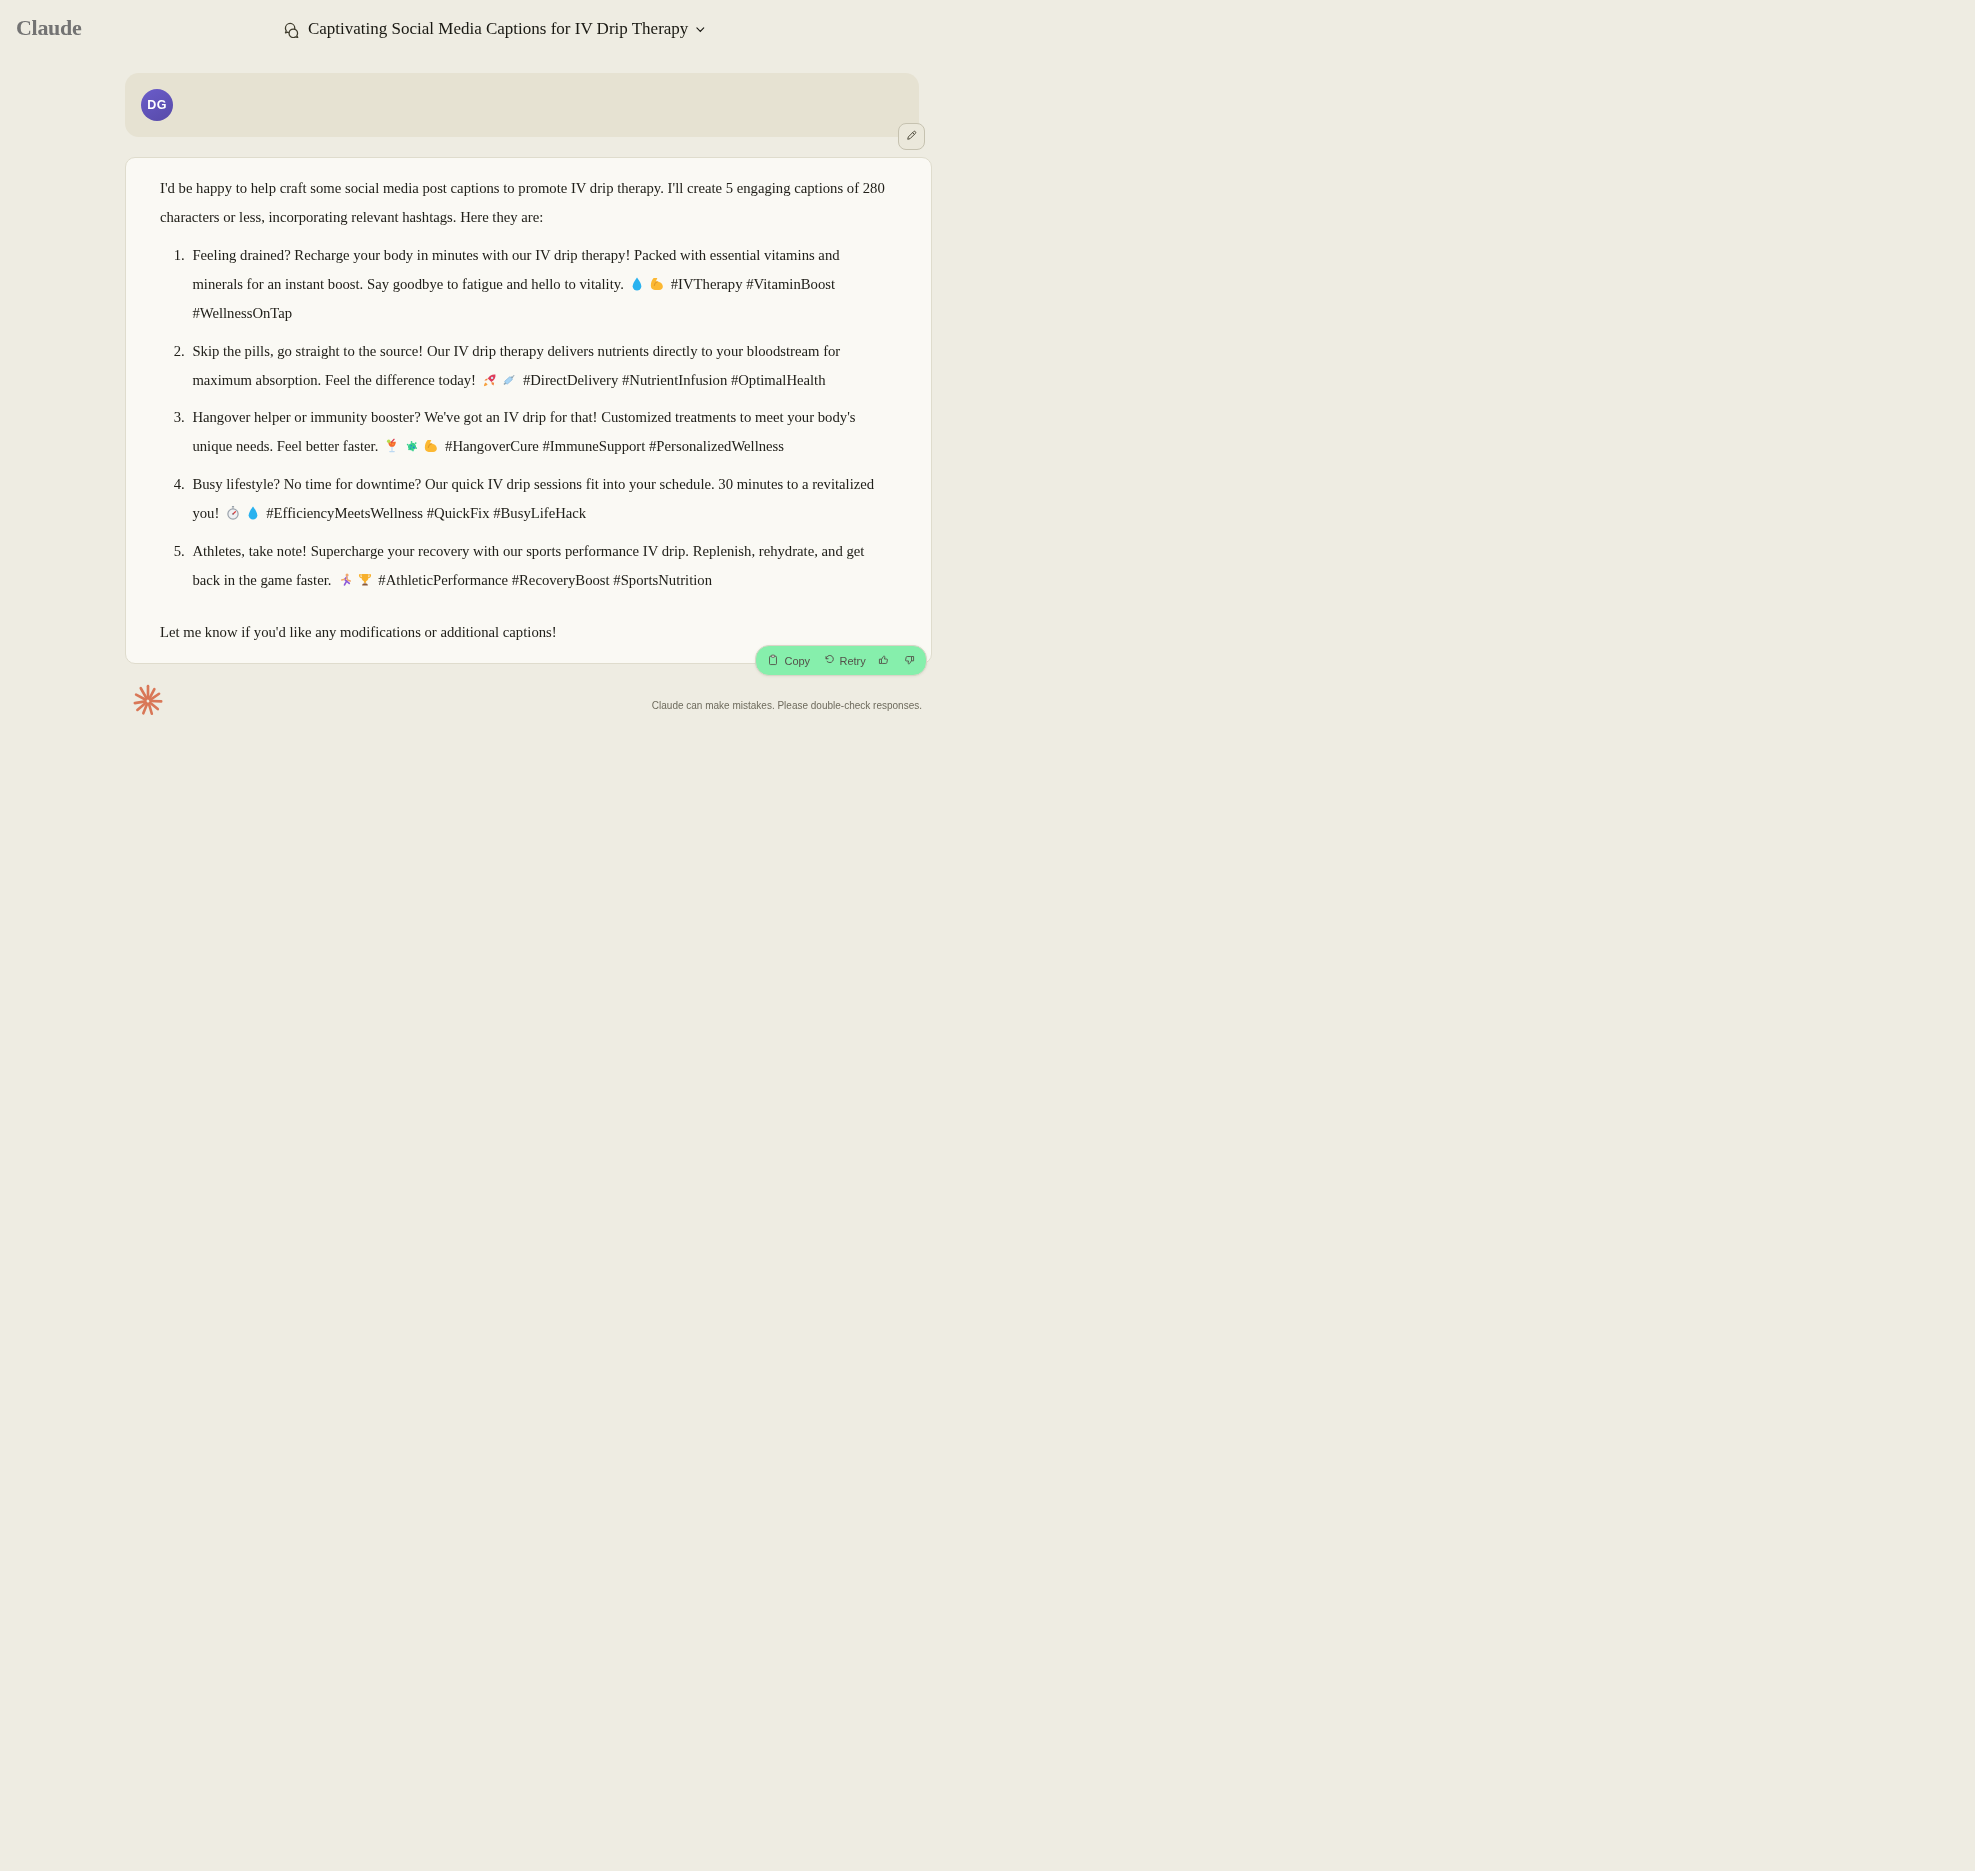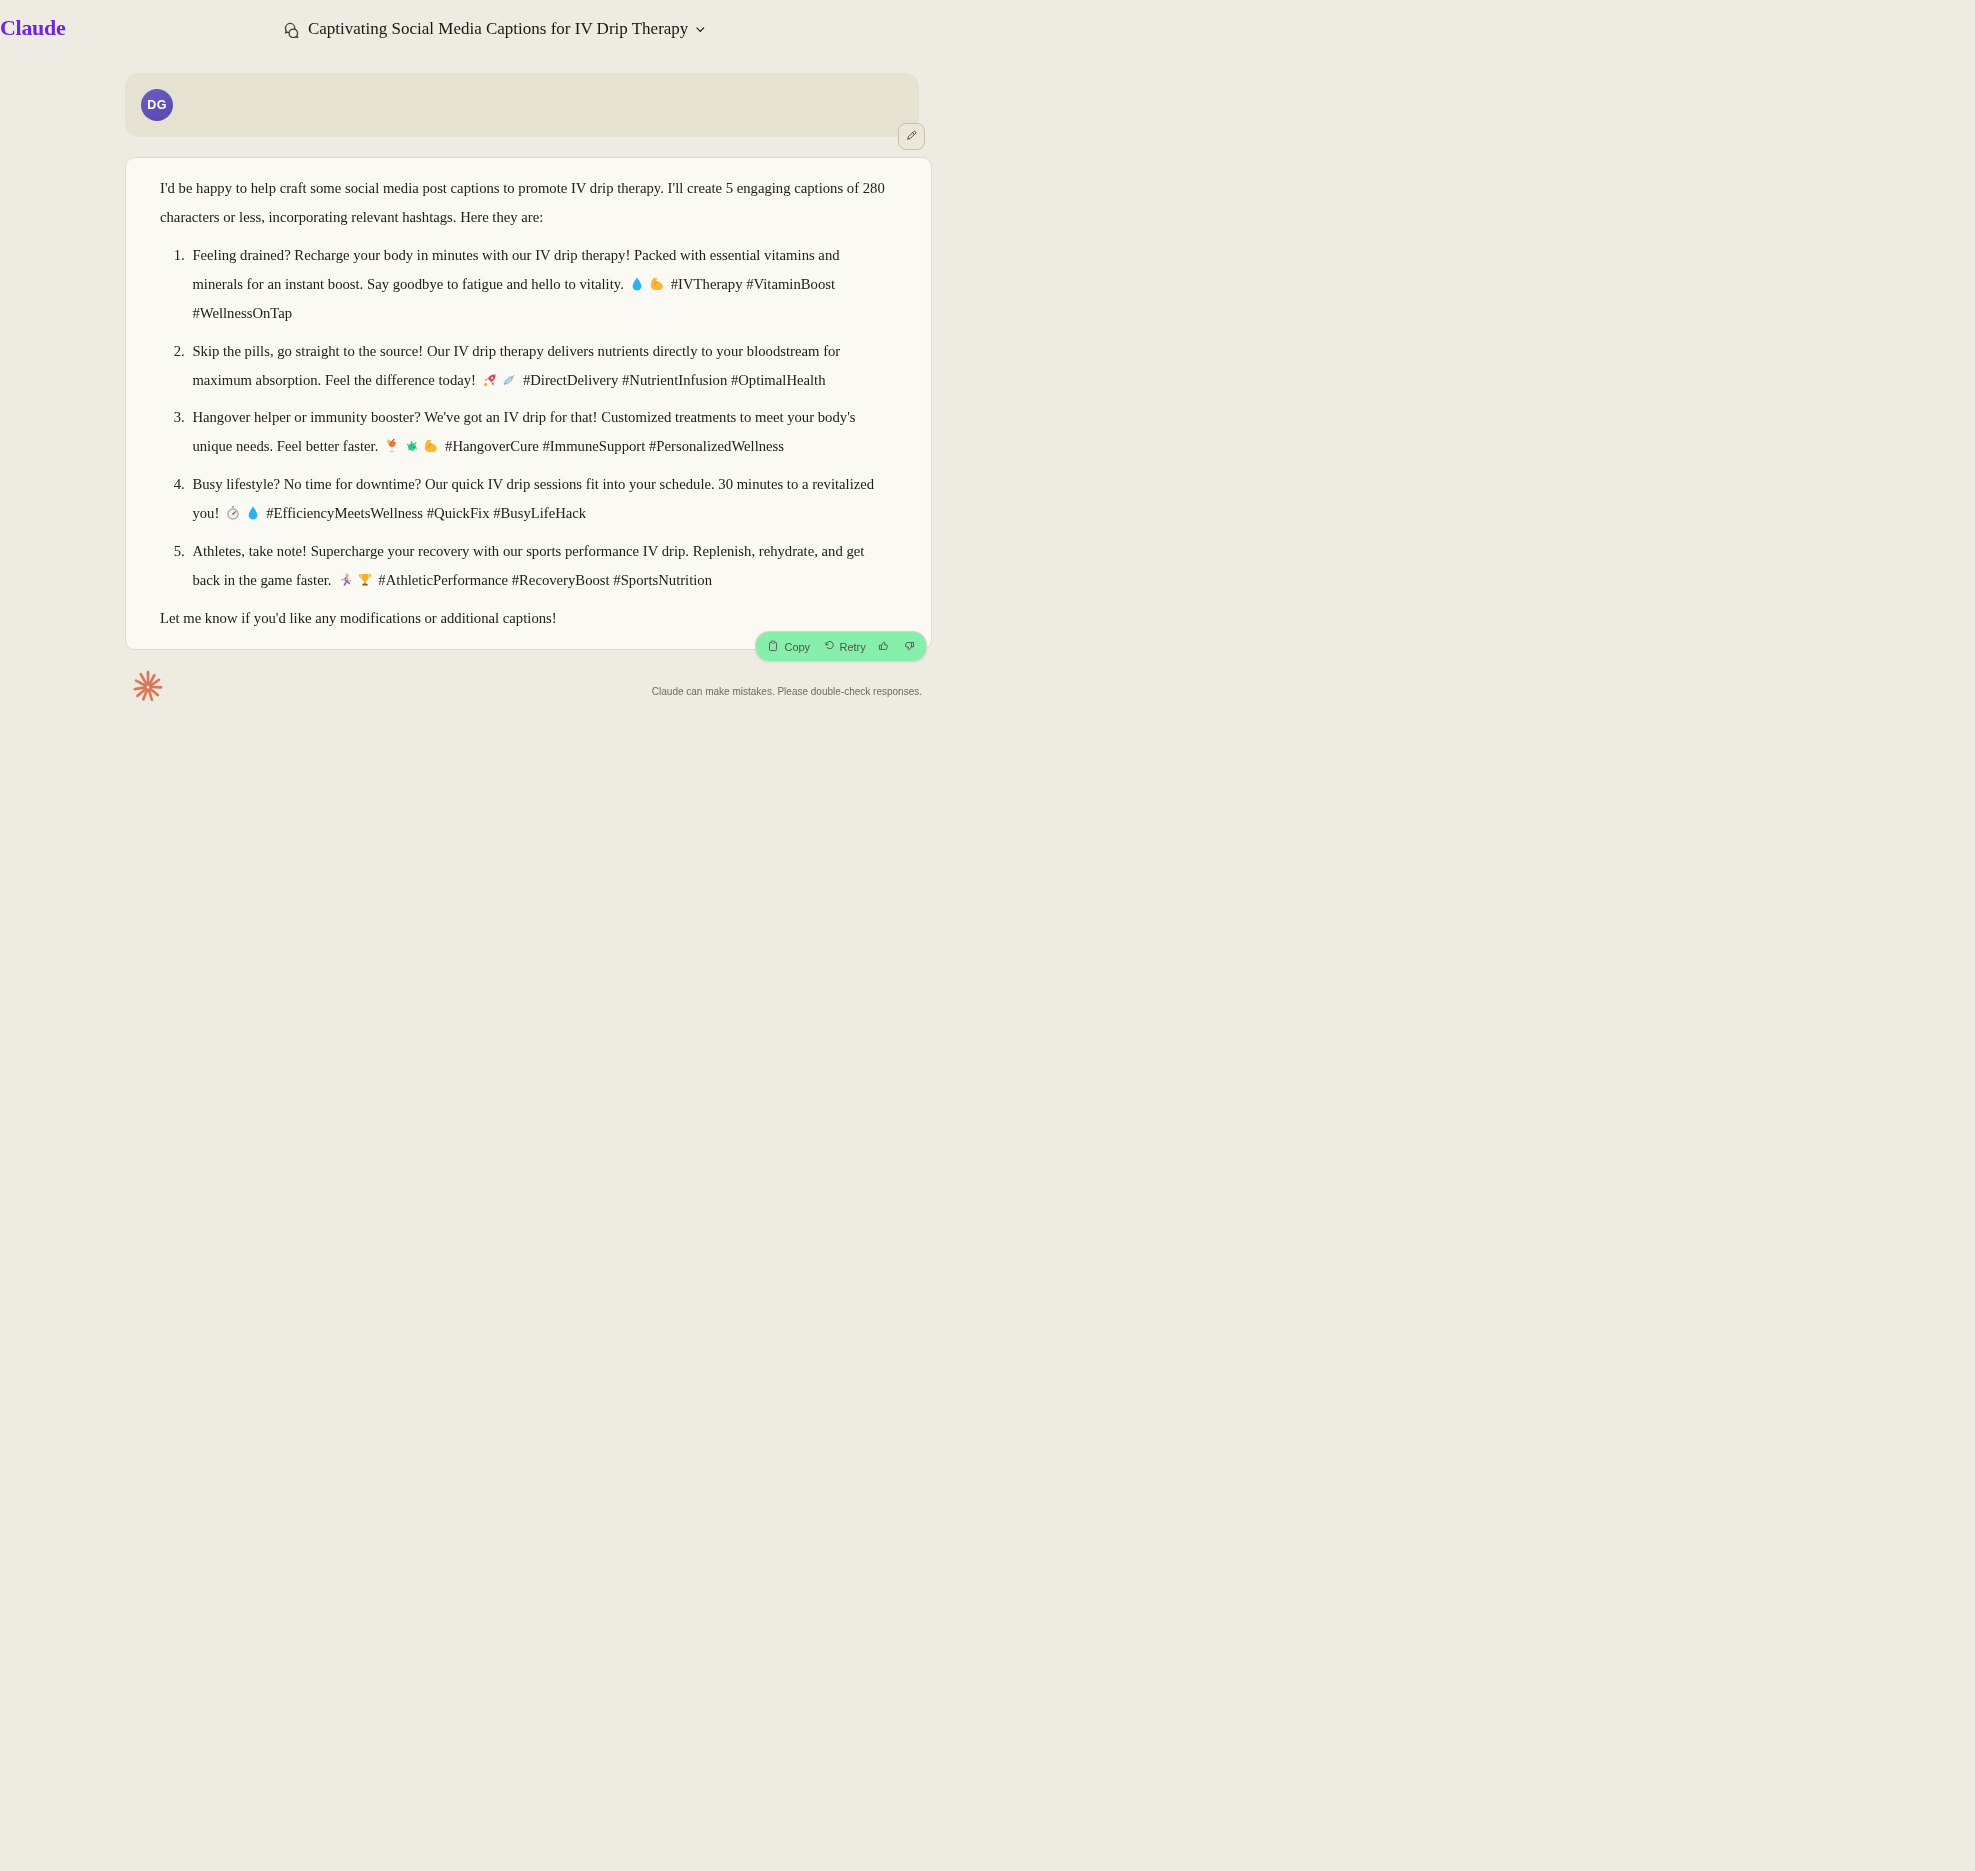--- a/index.html
+++ b/index.html
@@ -1,22 +1,22 @@
 <!DOCTYPE html>
 <html style="font-size:10px"><head>
 <meta charset="utf-8">
 <style>
   html,body{margin:0;padding:0;}
   body{background:#eeece2;font-family:"Liberation Sans",sans-serif;}
   .page{position:relative;width:988px;height:936px;background:#eeece2;overflow:hidden;}
 
   
   .topbar{position:relative;height:60px;}
-  .logo{position:absolute;left:0;top:15px;font-family:"Liberation Serif","DejaVu Serif",serif;
-        font-size:22px;font-weight:600;letter-spacing:-0.3px;color:#6d28d9;cursor:pointer;}
+  .logo{position:absolute;left:16px;top:15px;font-family:"Liberation Serif","DejaVu Serif",serif;
+        font-size:22px;font-weight:600;letter-spacing:-0.3px;color:#737373;cursor:pointer;}
   .title-group{position:absolute;left:50%;top:18.7px;transform:translateX(-50%);
         display:flex;align-items:center;gap:8px;cursor:pointer;white-space:nowrap;}
   .title-group h1{margin:0;font-family:"Liberation Serif","DejaVu Serif",serif;
         font-size:17px;font-weight:500;color:#191812;}
   .chats-icon{display:inline-flex;margin-top:1.2px;}
   .chev{display:inline-flex;margin-top:2.5px;}
 
   
   .content{width:807px;margin-left:125px;}
 
@@ -33,21 +33,21 @@
         background:#ebe8db;border:0.9px solid #c6c2b0;border-radius:8px;
         display:flex;align-items:center;justify-content:center;cursor:pointer;padding:0;}
 
   
   .assistant-card{position:relative;margin-top:20px;width:807px;box-sizing:border-box;
         background:#faf9f4;border:0.6px solid #dfdccd;border-radius:10px;
         padding:16px 21px 16px 34px;
         font-family:"Liberation Serif","DejaVu Serif",serif;color:#21201a;}
   .intro,.outro{margin:0;font-size:14.7px;line-height:29px;max-width:736px;}
   .intro{margin-bottom:8.7px;}
-  .outro{margin-top:9px;}
+  .outro{margin-top:23px;}
   .captions{list-style:none;margin:0;padding:0;}
   .caption{display:flex;margin-bottom:8.7px;font-size:14.7px;line-height:29px;}
   .num{flex:0 0 18.7px;margin-left:13.7px;}
   .caption-body{max-width:689px;}
   .emoji{display:inline-block;width:16px;height:16px;vertical-align:-3.1px;margin:0 1.9px;}
   .emoji svg{width:16px;height:16px;}
 
   
   .action-bar{position:absolute;right:3.7px;bottom:-13.7px;height:29px;background:#86efac;
         border:0.6px solid #d9d6c7;border-radius:14px;display:flex;align-items:center;

